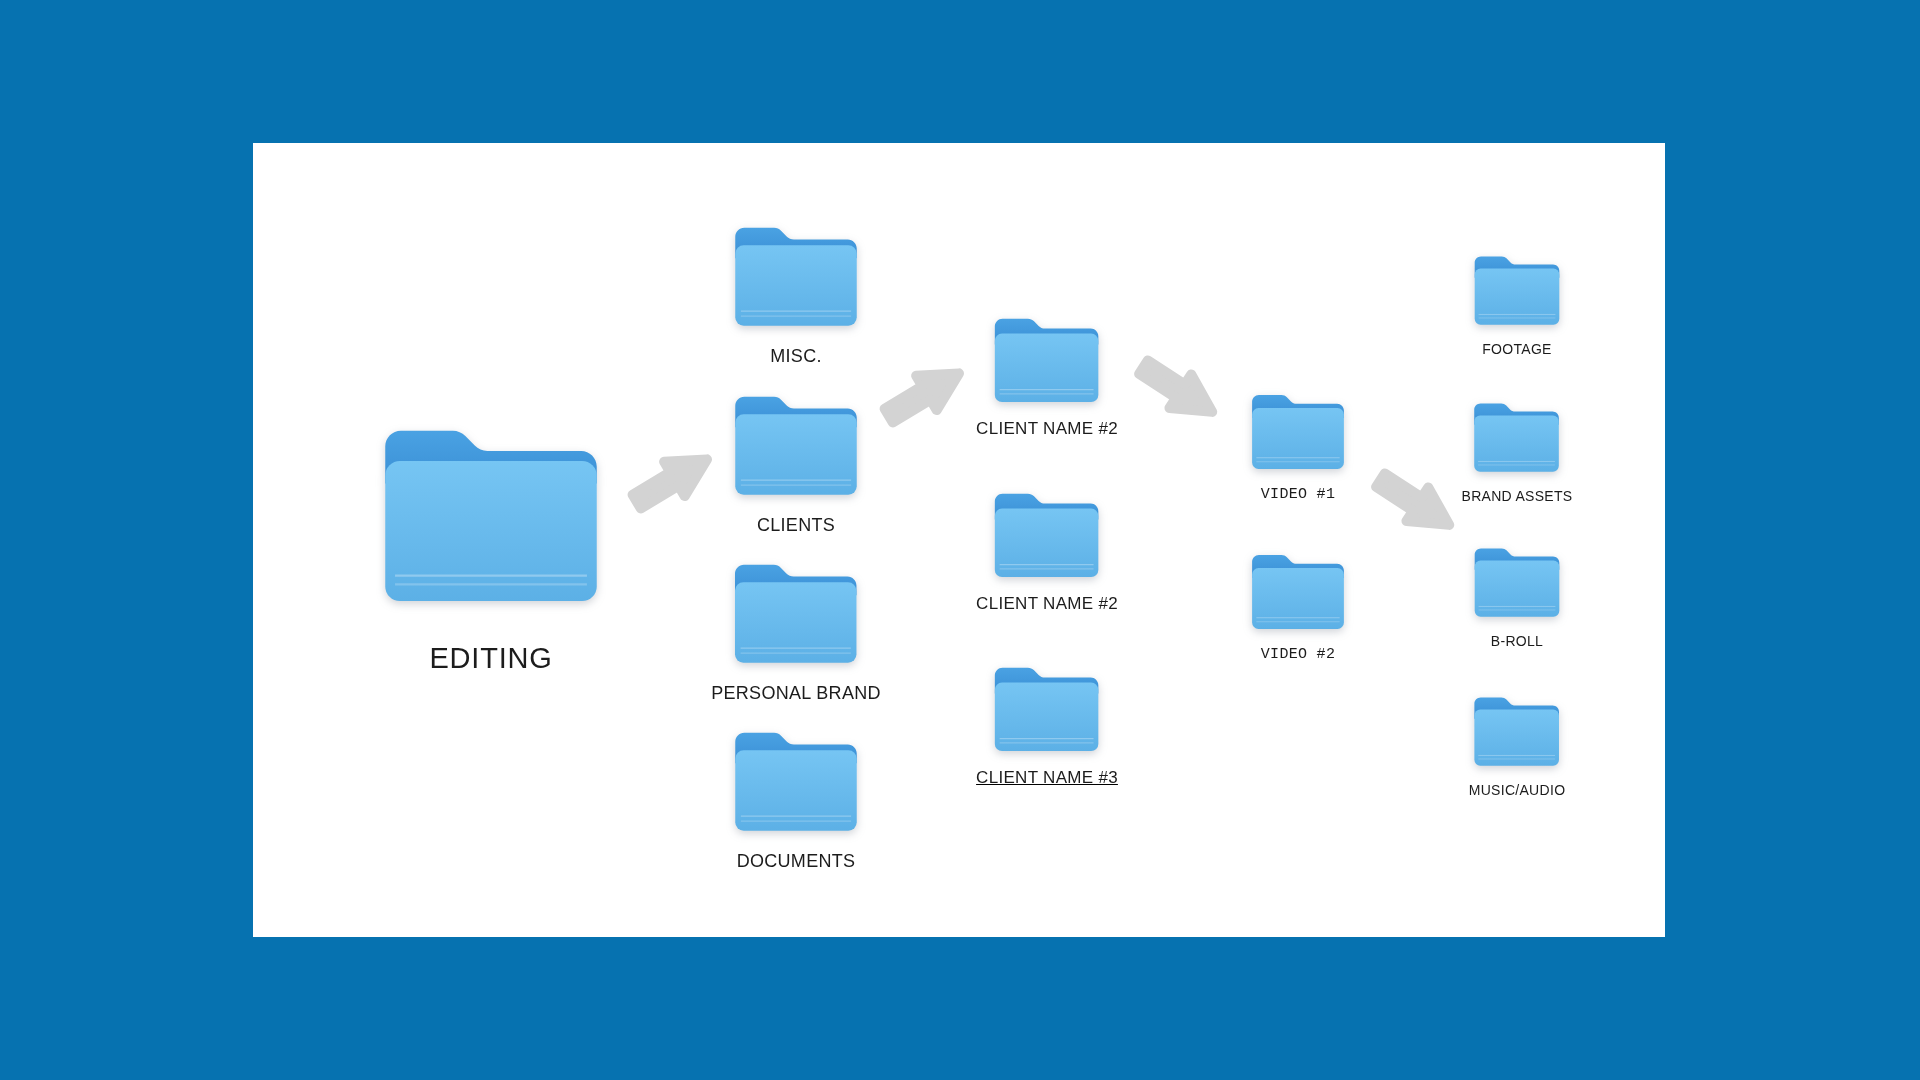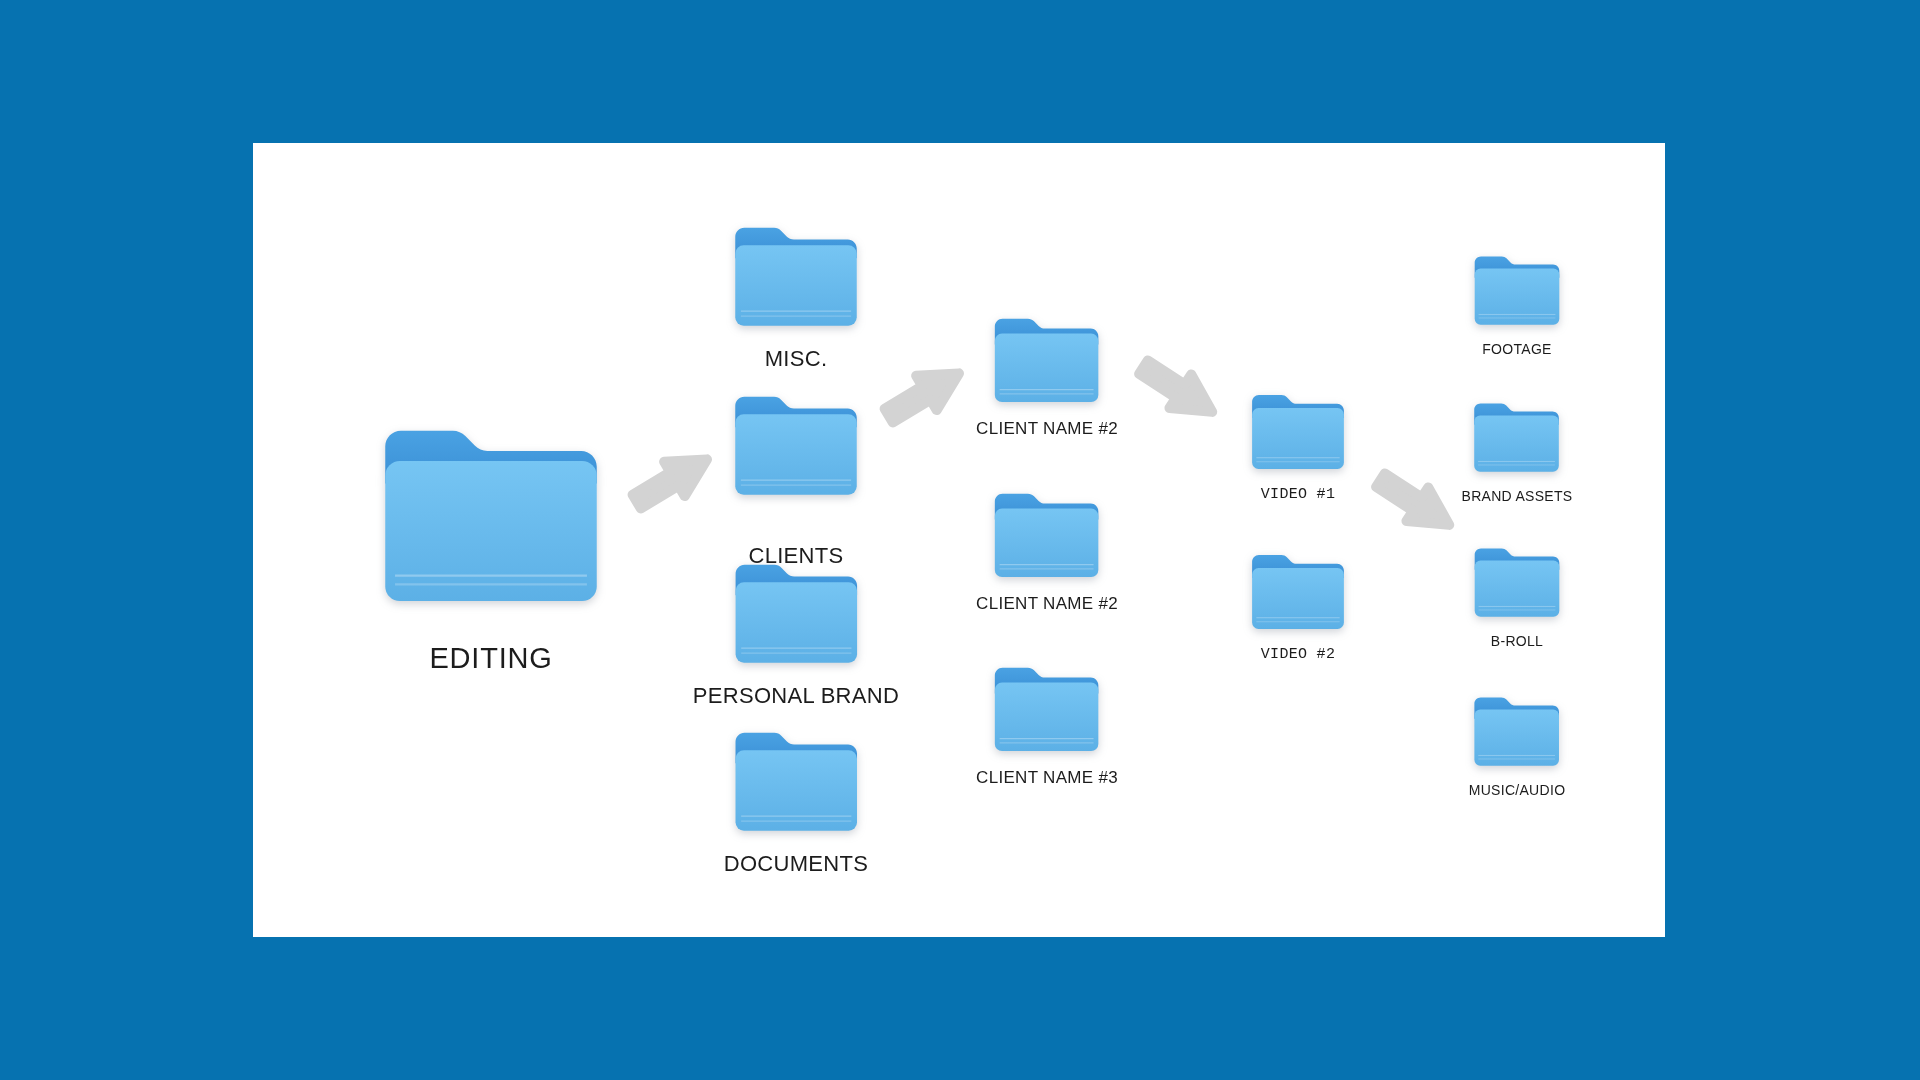--- a/index.html
+++ b/index.html
@@ -31,29 +31,29 @@
     color: var(--label, #1c1c1c);
     letter-spacing: 0.3px;
     text-align: center;
   }
   
   #n-editing  { left: 238px;  top: 274px; --fw: 235px; }
   #n-editing .lbl { font-size: 29px; margin-top: 29px; letter-spacing: 0.8px; }
   
   #n-misc, #n-clients, #n-pbrand, #n-docs { left: 543px; --fw: 135px; }
   #n-misc    { top: 77px; }
-  #n-clients { top: 246px; gap: 28px; }
+  #n-clients { top: 246px; }
   #n-pbrand  { top: 414px; }
   #n-docs    { top: 582px; }
-  #n-misc .lbl, #n-clients .lbl, #n-pbrand .lbl, #n-docs .lbl { font-size: 22px; margin-top: 14px; }
+  #n-misc .lbl, #n-clients .lbl, #n-pbrand .lbl, #n-docs .lbl { font-size: 18px; margin-top: 14px; }
   
   #n-c1, #n-c2, #n-c3 { left: 794px; --fw: 115px; }
   #n-c1 { top: 169px; }
   #n-c2 { top: 344px; }
-  #n-c3 { top: 518px; }
+  #n-c3 { top: 518px; text-decoration: underline; }
   #n-c1 .lbl, #n-c2 .lbl, #n-c3 .lbl { font-size: 17px; margin-top: 11px; }
   
   #n-v1, #n-v2 { left: 1045px; --fw: 102px; }
   #n-v1 { top: 246px; }
   #n-v2 { top: 406px; }
   #n-v1 .lbl, #n-v2 .lbl { font-size: 15px; margin-top: 12px; font-family: Liberation Mono, monospace; }
   
   #n-footage, #n-brand, #n-broll, #n-music { left: 1264px; --fw: 94px; }
   #n-footage { top: 108px; }
   #n-brand   { top: 255px; }

